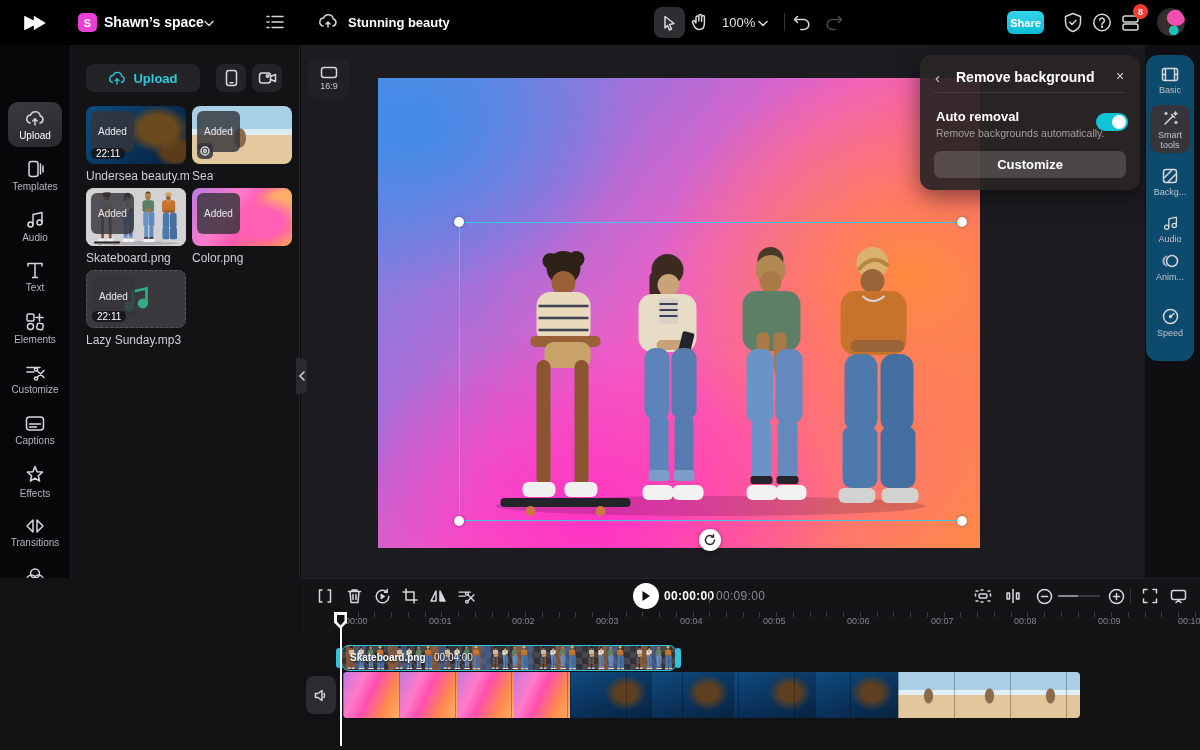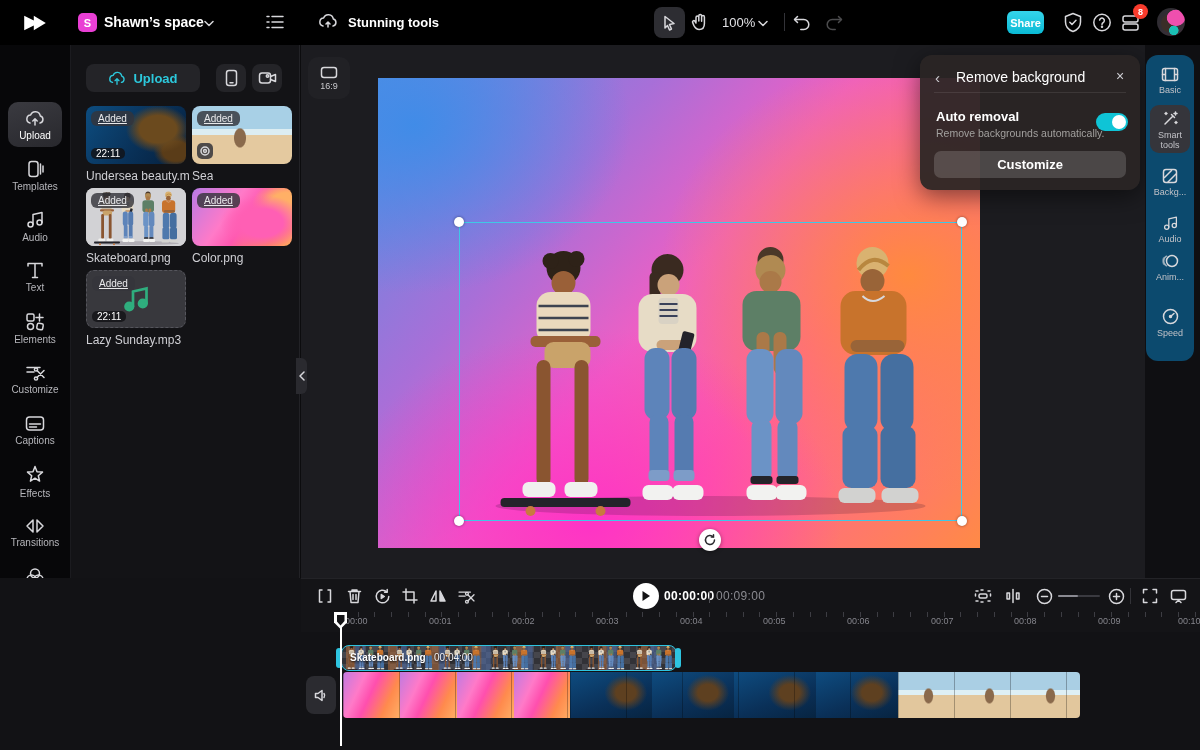--- a/index.html
+++ b/index.html
@@ -43,21 +43,21 @@
   .nav-sel-bg { left:8px; top:57px; width:54px; height:45px; border-radius:10px; background:linear-gradient(160deg,#3a3a40,#28282d); }
   .nav-item.sel .lbl { color:#fff; }
 
   
   .mediapanel { left:70px; top:45px; width:230px; height:705px; background:#131316; border-right:1px solid #222226; border-left:1px solid #1b1b1f;}
   .upload-btn { left:86px; top:64px; width:114px; height:28px; border-radius:8px; background:#242428;
     display:flex; align-items:center; justify-content:center; gap:7px; color:#2cc8dc; font-size:13px; font-weight:bold; }
   .sq-btn { top:64px; width:30px; height:28px; border-radius:8px; background:#242428; display:flex; align-items:center; justify-content:center; }
   .thumb { width:100px; height:58px; border-radius:8px; overflow:hidden; background:#2a2a2e; }
   .thumb .added { position:absolute; left:5px; top:5px; background:rgba(52,52,58,.82); border-radius:6px;
-    padding:2px 7px; font-size:10px; color:#e8e8ea;text-decoration:underline; }
+    padding:15px 7px; font-size:10px; color:#e8e8ea; }
   .thumb .dur { position:absolute; left:5px; bottom:5px; background:rgba(18,18,22,.82); border-radius:5px;
     padding:0 5px; font-size:10px; color:#fff; }
   .thumb .stock { position:absolute; left:5px; bottom:5px; width:16px; height:16px; border-radius:5px;
     background:rgba(52,52,58,.85); display:flex; align-items:center; justify-content:center; }
   .m-name { font-size:12px; color:#cfcfd4; white-space:nowrap; overflow:hidden; max-width:104px; }
   .t-undersea { background:
       radial-gradient(46px 34px at 72% 40%, #6b4a1e 0 40%, transparent 70%),
       radial-gradient(30px 22px at 90% 78%, #5a3c18 0 45%, transparent 75%),
       linear-gradient(125deg,#0d4d80,#093158 55%,#061f3c); }
   .t-sea { background:
@@ -83,21 +83,21 @@
       radial-gradient(70% 70% at 35% 95%, rgba(255,47,200,.9) 0%, rgba(255,47,200,0) 60%),
       linear-gradient(130deg,#5b8ee2 0%,#a86fd8 28%,#ef5fc4 48%,#ff5f9e 66%,#ff8a46 100%); }
   .selbox { left:459px; top:222px; width:503px; height:299px; border:1.5px solid #3fc8e6; }
   .handle { width:10px; height:10px; border-radius:50%; background:#fff; box-shadow:0 0 3px rgba(0,0,0,.45); }
   .rot-handle { left:699px; top:529px; width:22px; height:22px; border-radius:50%; background:#fff;
     display:flex; align-items:center; justify-content:center; box-shadow:0 1px 4px rgba(0,0,0,.4); }
 
   
   .rb-panel { left:920px; top:55px; width:220px; height:135px; border-radius:12px;
     background:rgba(42,37,36,.94); box-shadow:0 6px 24px rgba(0,0,0,.5); }
-  .rb-title { font-size:14px; font-weight:normal; color:#fff; }
+  .rb-title { font-size:14px; font-weight:bold; color:#fff; }
   .rb-x { color:#cfcfd4; font-size:14px; }
   .rb-div { left:14px; top:37px; width:192px; height:1px; background:rgba(255,255,255,.09); }
   .rb-auto { left:16px; top:54px; font-size:13px; font-weight:bold; color:#fff; }
   .rb-desc { left:16px; top:72px; font-size:10.5px; color:#a2a09e; }
   .toggle { left:1096px; top:113px; width:32px; height:18px; border-radius:9px; background:#0fc4d6; }
   .toggle .knob { position:absolute; right:2px; top:2px; width:14px; height:14px; border-radius:50%; background:#fff; }
   .rb-btn { left:14px; top:96px; width:192px; height:27px; border-radius:7px; background:rgba(255,255,255,.16);
     display:flex; align-items:center; justify-content:center; font-size:13px; font-weight:bold; color:#fff; }
 
   
@@ -252,21 +252,21 @@
     <svg class="ic ab" style="left:204px;top:20px" width="10" height="7" viewBox="0 0 10 7">
         <path d="M1 1.5 L5 5.5 L9 1.5"></path>
       </svg>
     <svg class="ic ab" style="left:266px;top:14px" width="18" height="16" viewBox="0 0 18 16">
       <path d="M1 2.5h2M6 2.5h11M1 8h2M6 8h11M1 13.5h2M6 13.5h11"></path>
       </svg>
     <svg class="ic ab" style="left:318px;top:13px" width="20" height="18" viewBox="0 0 20 18">
       <path d="M5 13a4 4 0 0 1 .6-7.9A5 5 0 0 1 15.3 6 3.6 3.6 0 0 1 15 13"></path>
         <path d="M10 14v-4.5M8 11l2-2 2 2"></path>
       </svg>
-    <div class="ab proj-title">Stunning tools</div>
+    <div class="ab proj-title">Stunning beauty</div>
 
     <div class="ab tool-box">
       <svg class="ic" width="15" height="16" viewBox="0 0 15 16">
         <path d="M3 1.5 L12 8.5 L7.5 9.5 L9.5 14 L7.5 15 L5.5 10.5 L3 13 Z" fill="none"></path>
         </svg>
     </div>
     <svg class="ic ab" style="left:691px;top:13px" width="18" height="19" viewBox="0 0 18 19">
       <path d="M5 9V4.5a1.4 1.4 0 0 1 2.8 0V8 M7.8 8V2.9a1.4 1.4 0 0 1 2.8 0V8 M10.6 8.2V4a1.4 1.4 0 0 1 2.8 0v6.5c0 3.6-2 6-5.2 6-2.6 0-3.8-1.3-5.4-4.2L1.6 9.4a1.3 1.3 0 0 1 2.2-1.3L5 10"></path>
       </svg>
     <div class="ab zoom-label">100%</div>

